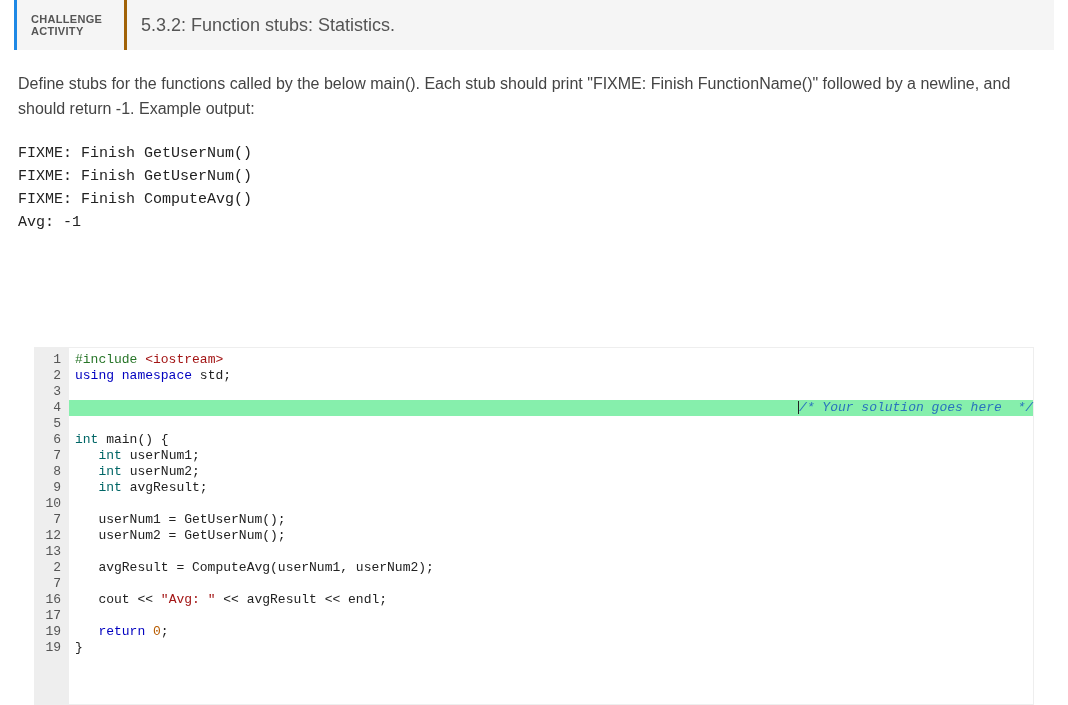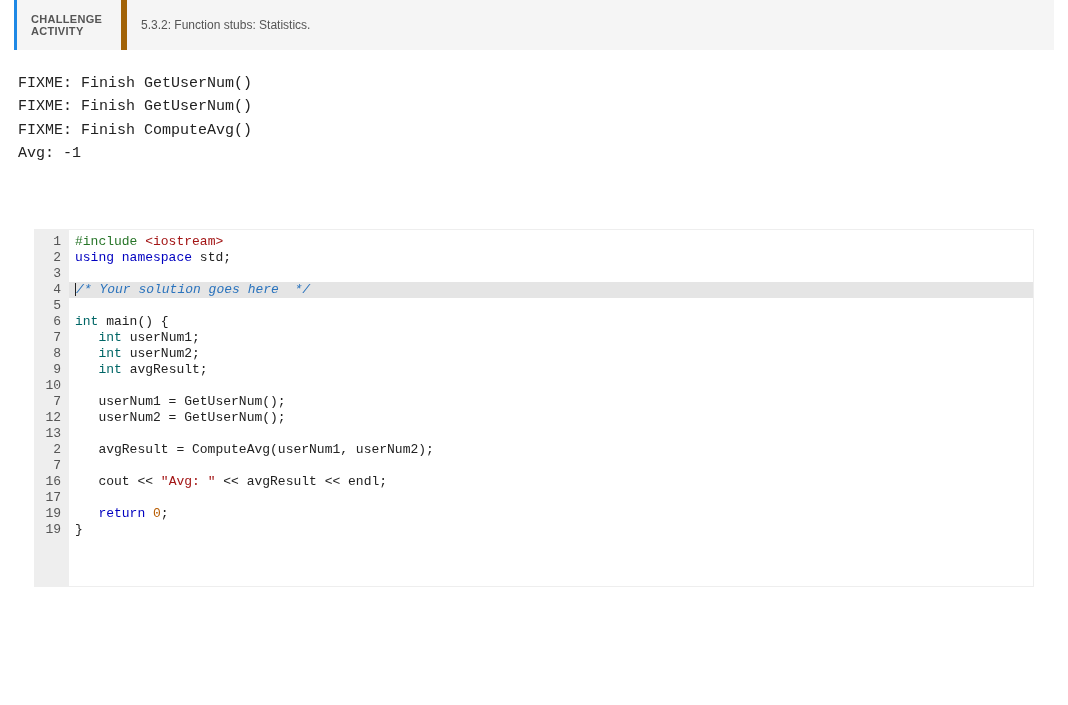--- a/index.html
+++ b/index.html
@@ -24,46 +24,46 @@
   }
   .header-label-box {
     display: flex;
     flex-direction: column;
     justify-content: center;
     padding: 0 14px;
     font-size: 11px;
     font-weight: 700;
     letter-spacing: 0.3px;
     color: #555;
-    border-right: 6px solid #a16207;
+    border-right: 3px solid #a16207;
     min-width: 110px;
   }
   .header-title {
     display: flex;
     align-items: center;
     padding: 17px 14px;
-    font-size: 12px;
+    font-size: 18px;
     color: #555;
     font-weight: 400;
   }
   .description {
     font-size: 16px;
     color: #444;
     line-height: 1.55;
     margin-bottom: 20px;
     font-weight: 300;
     padding: 0 4px;
   }
   .example-output {
     font-family: Consolas, "Courier New", monospace;
     font-size: 15px;
     color: #222;
     white-space: pre;
     line-height: 1.55;
-    margin-bottom: 64px;
+    margin-bottom: 112px;
     padding: 0 4px;
   }
   .editor-wrap {
     margin: 0 20px;
     border: 1px solid #eee;
     background: #fff;
     font-family: Consolas, "Courier New", monospace;
     font-size: 13px;
     display: flex;
   }
@@ -78,23 +78,24 @@
   }
   .code-area {
     flex: 1;
     padding: 4px 0 48px 6px;
     line-height: 16px;
     white-space: pre;
     position: relative;
   }
   .code-line { height: 16px; }
   .code-line.hl {
-    background: #e5e5e5;
+    background: #86efac;
     margin-left: -6px;
     padding-left: 6px;
+    text-align: right;
   }
   .tok-macro { color: #277528; }
   .tok-keyword { color: #0000c0; }
   .tok-type { color: #006666; }
   .tok-comment { color: #2a73bd; font-style: italic; }
   .tok-string { color: #a31515; }
   .tok-num { color: #b85c00; }
   .tok-ident { color: #222; }
   .cursor {
     display: inline-block;
@@ -110,20 +111,21 @@
 <div class="page">
 
   <div class="header-bar">
     <div class="header-label-box">
       <span>CHALLENGE</span>
       <span>ACTIVITY</span>
     </div>
     <div class="header-title">5.3.2: Function stubs: Statistics.</div>
   </div>
 
+  <div class="description">Define stubs for the functions called by the below main(). Each stub should print "FIXME: Finish FunctionName()" followed by a newline, and should return -1. Example output:</div>
 
   <div class="example-output">FIXME: Finish GetUserNum()
 FIXME: Finish GetUserNum()
 FIXME: Finish ComputeAvg()
 Avg: -1</div>
 
   <div class="editor-wrap">
     <div class="gutter" id="gutter">
         <div class="code-line">1</div>
         <div class="code-line">2</div>

